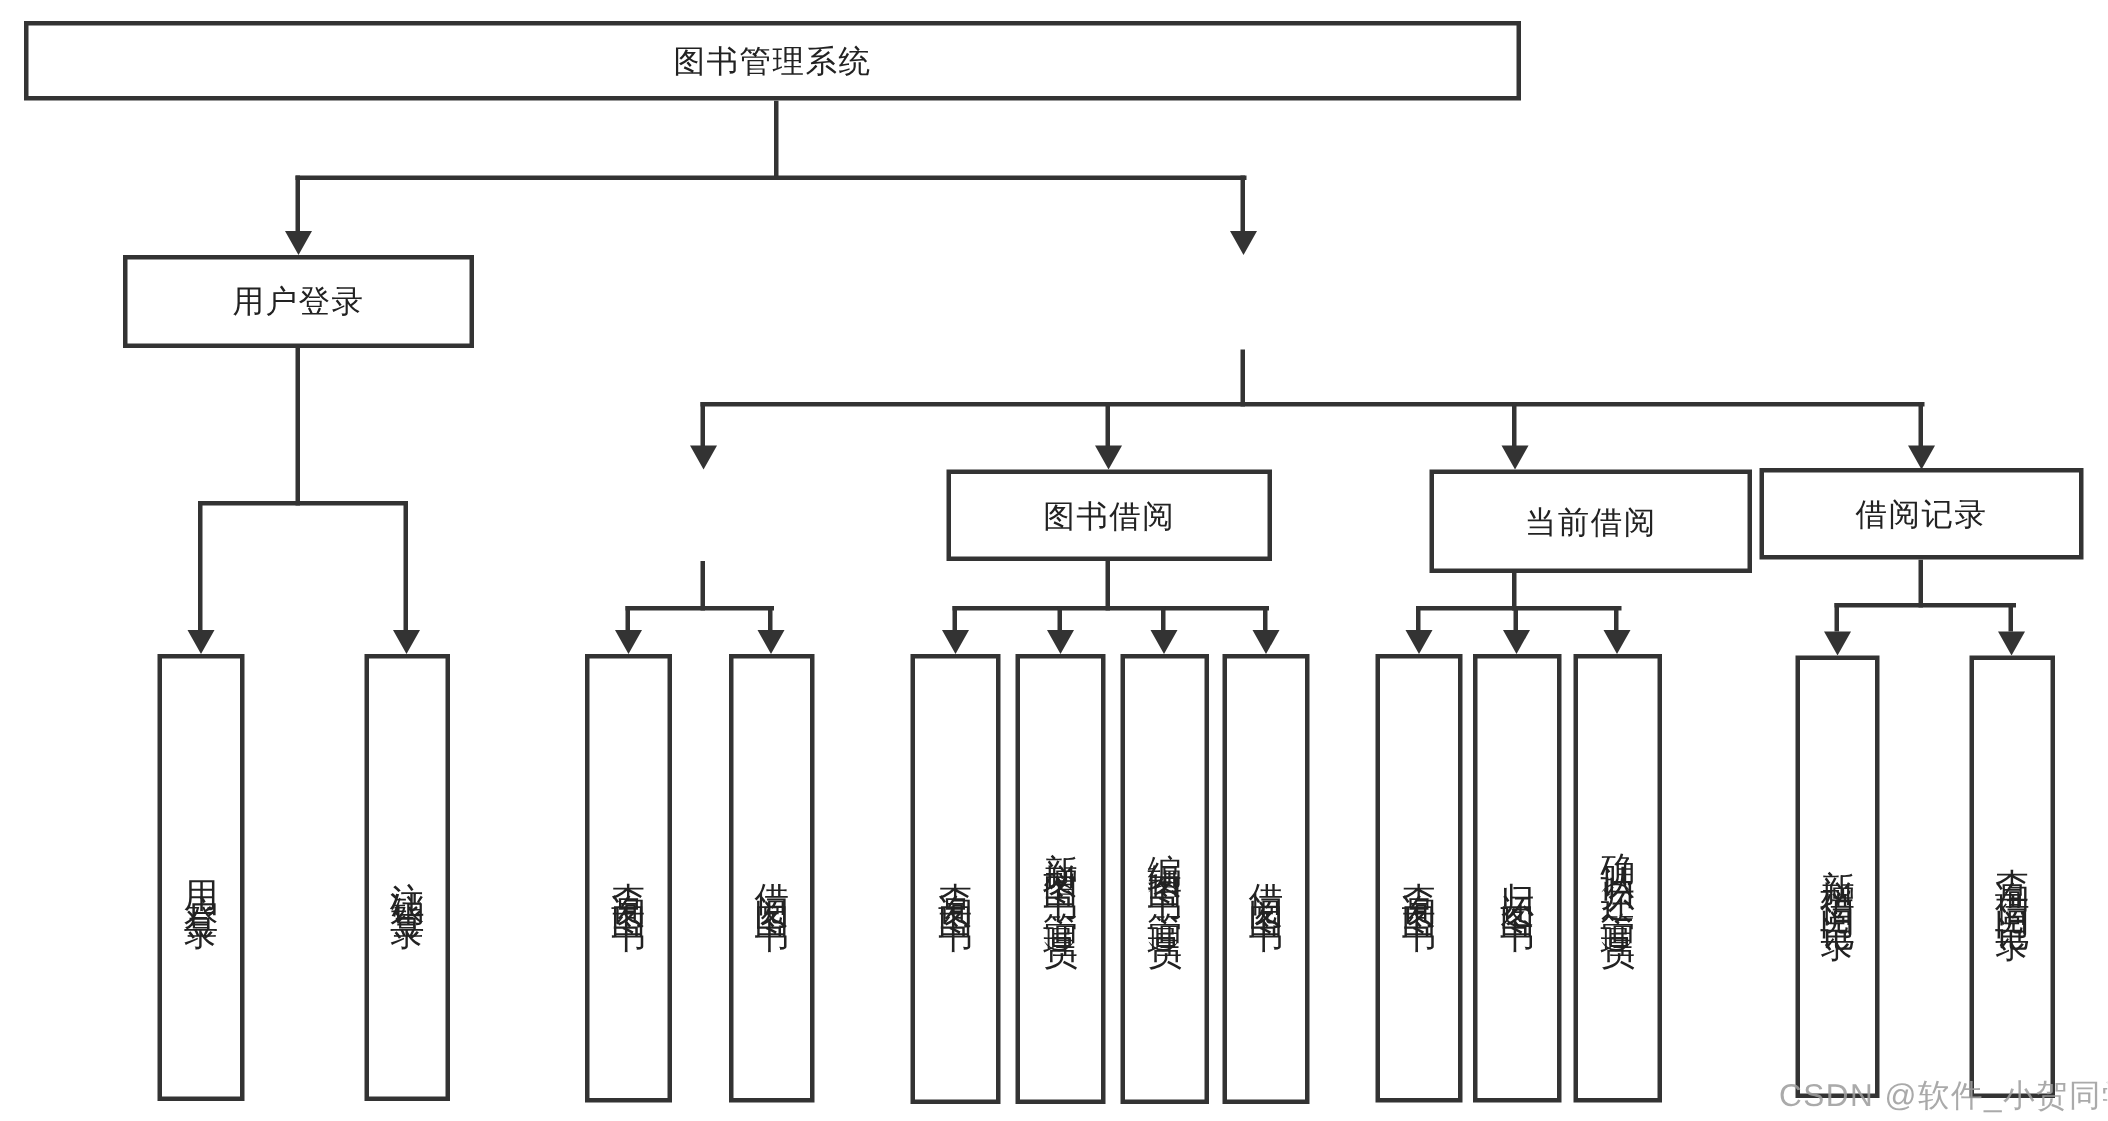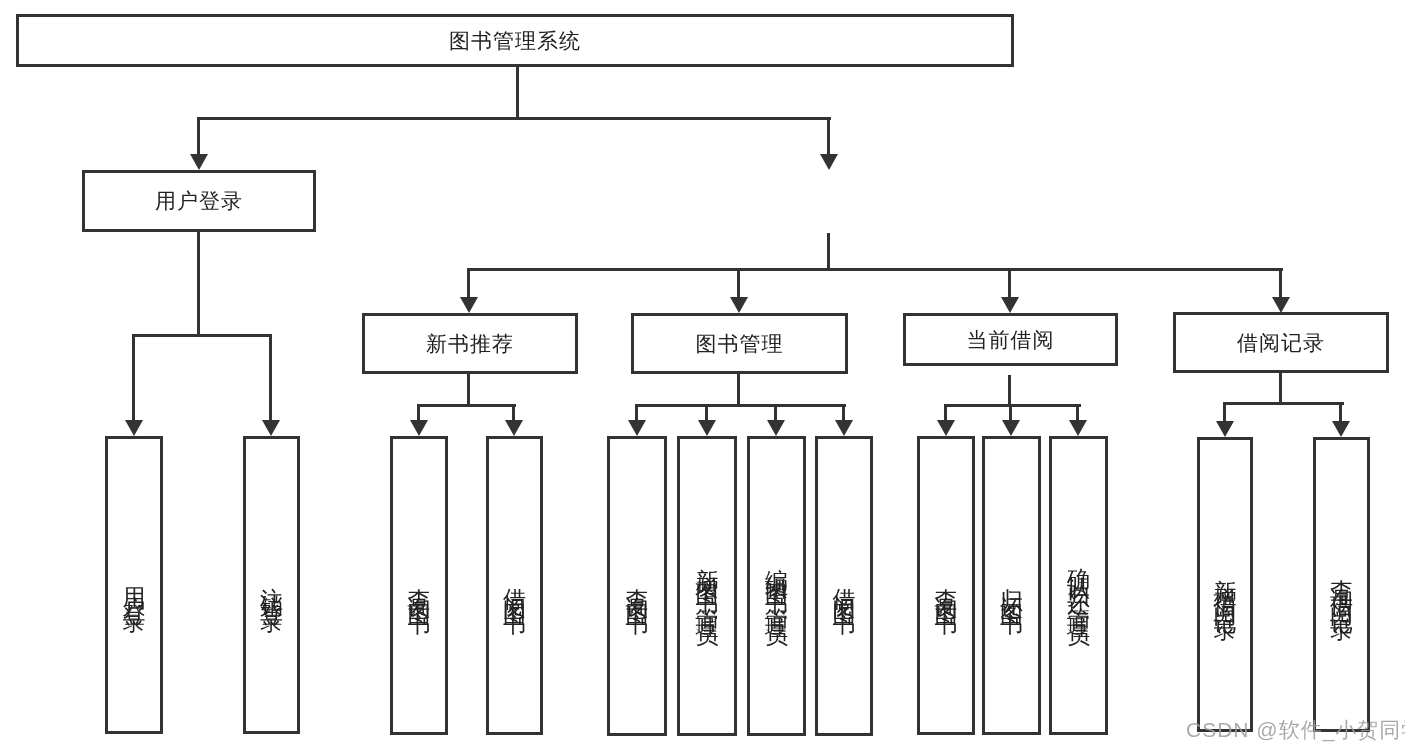--- a/index.html
+++ b/index.html
@@ -120,27 +120,24 @@
   <div class="arrow" style="left:1332px;top:421px"></div>
 
   <div class="node" style="left:16px;top:14px;width:998px;height:53px">
     <span class="htext">图书管理系统</span>
   </div>
 
   <div class="node" style="left:82px;top:170px;width:234px;height:62px">
     <span class="htext">用户登录</span>
   </div>
 
-  <div class="node" style="left:362px;top:313px;width:216px;height:61px">
-    <span class="htext">新书推荐</span>
+  <div class="node" style="left:631px;top:313px;width:217px;height:61px">
+    <span class="htext">图书借阅</span>
   </div>
-  <div class="node" style="left:631px;top:313px;width:217px;height:61px">
-    <span class="htext">图书管理</span>
-  </div>
-  <div class="node" style="left:903px;top:313px;width:215px;height:53px">
+  <div class="node" style="left:953px;top:313px;width:215px;height:69px">
     <span class="htext">当前借阅</span>
   </div>
   <div class="node" style="left:1173px;top:312px;width:216px;height:61px">
     <span class="htext">借阅记录</span>
   </div>
 
   <div class="node" style="left:105px;top:436px;width:58px;height:298px">
     <span class="vtext">用户登录</span>
   </div>
   <div class="node" style="left:243px;top:436px;width:57px;height:298px">

